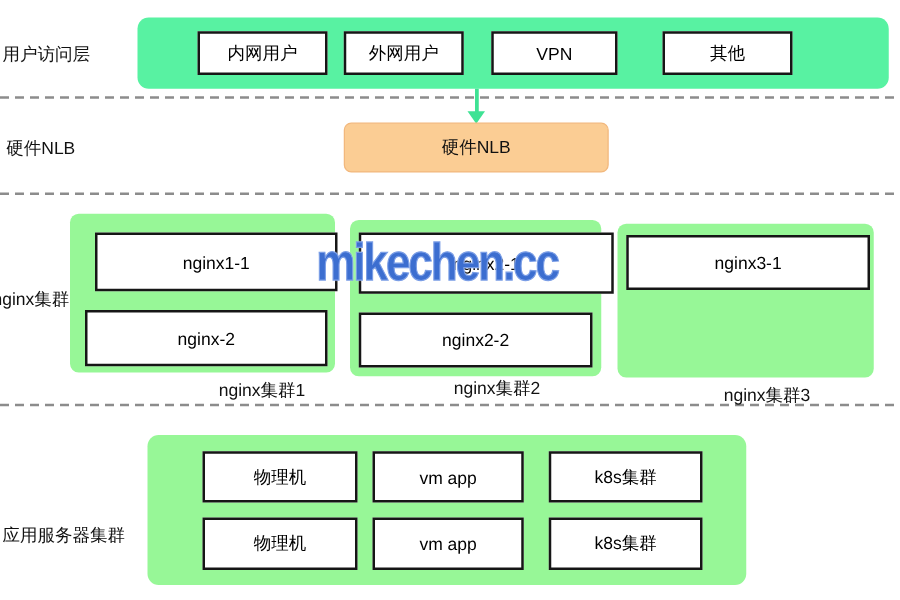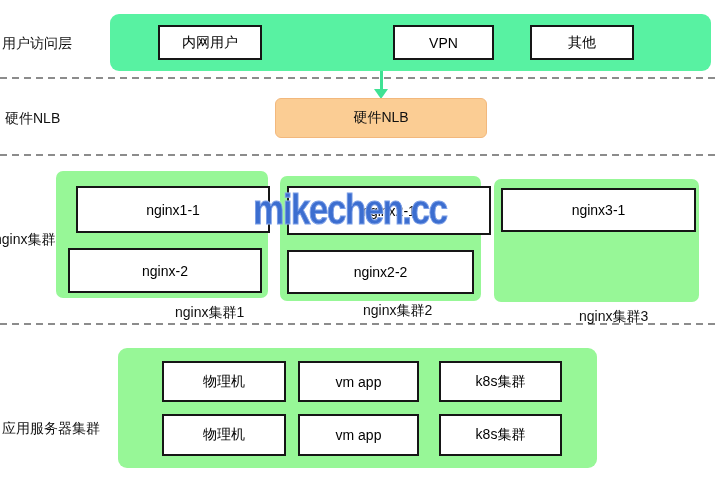--- a/index.html
+++ b/index.html
@@ -48,20 +48,21 @@
 
   <div class="sep" style="top:77px"></div>
   <div class="sep" style="top:154px"></div>
   <div class="sep" style="top:323px"></div>
 
   <div class="side-label" style="left:2px;top:35px">用户访问层</div>
 
   <div class="gbox" style="left:110px;top:14px;width:601px;height:57px"></div>
 
   <div class="wbox" style="left:158px;top:25px;width:104px;height:35px">内网用户</div>
+  <div class="wbox" style="left:275px;top:25px;width:96px;height:35px">外网用户</div>
   <div class="wbox" style="left:393px;top:25px;width:101px;height:35px">VPN</div>
   <div class="wbox" style="left:530px;top:25px;width:104px;height:35px">其他</div>
 
   <div class="arrow-line"></div>
   <div class="arrow-head"></div>
 
   <div class="side-label" style="left:5px;top:110px">硬件NLB</div>
 
   <div class="obox" style="left:275px;top:98px;width:212px;height:40px">硬件NLB</div>
 

